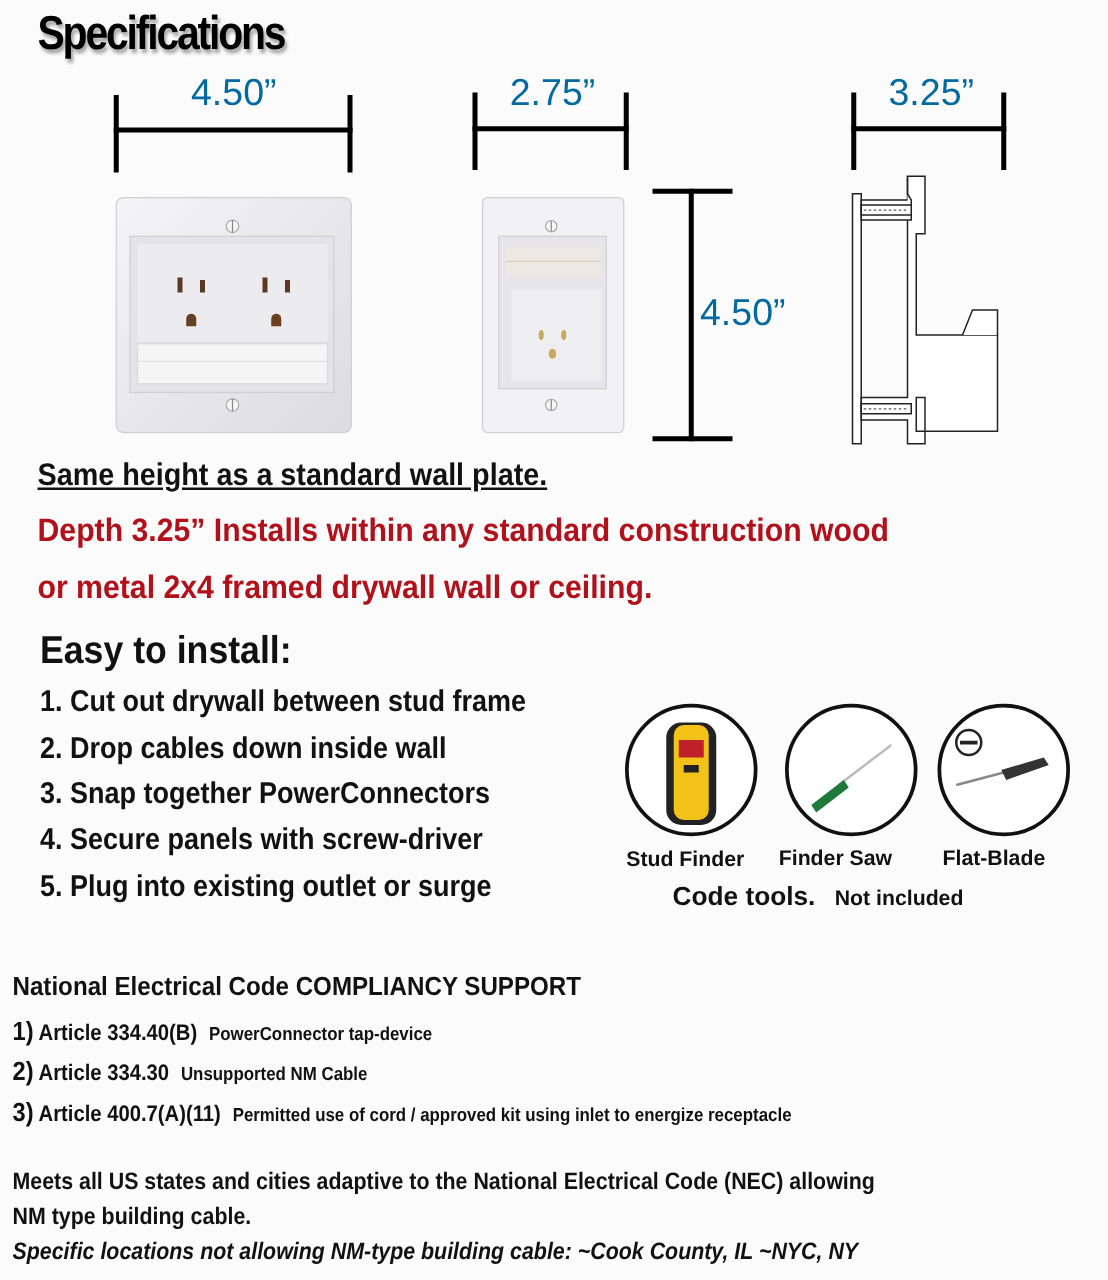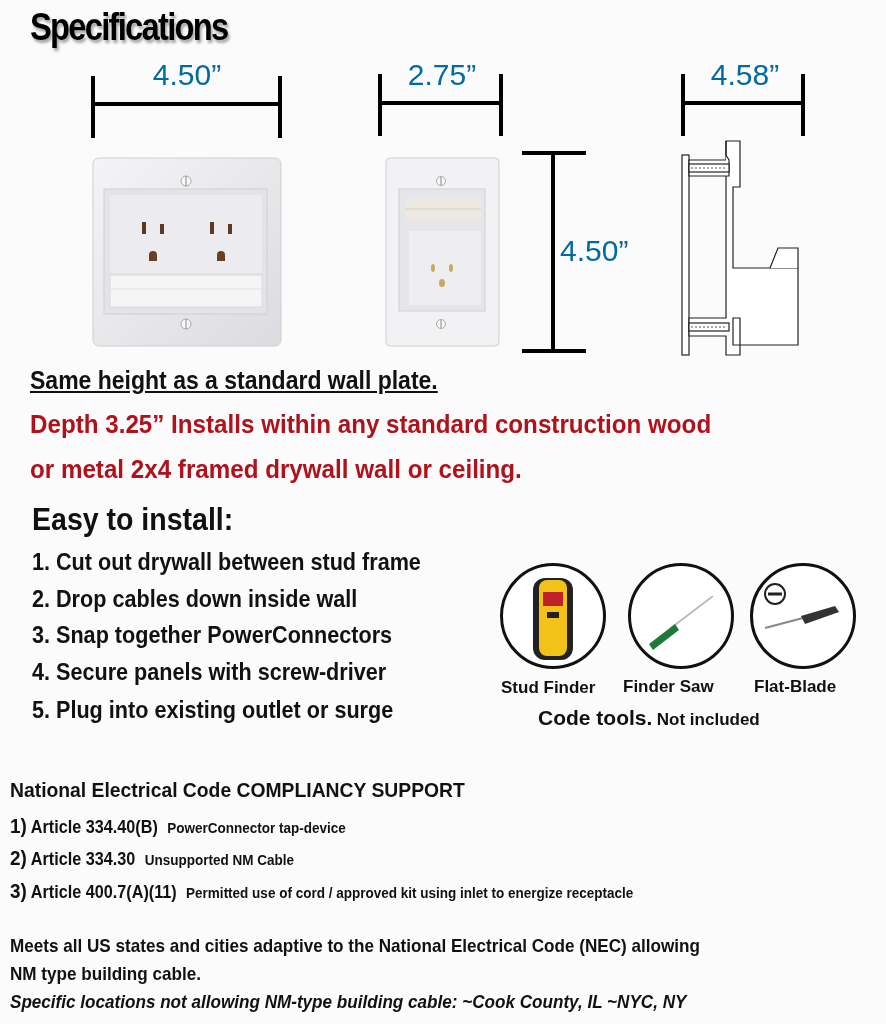--- a/index.html
+++ b/index.html
@@ -24,21 +24,21 @@
     left: 30px; font-size: 26px; font-weight: bold; color: #b0111b; line-height: 42px;
     transform: scaleX(0.93); transform-origin: left top; white-space: nowrap;
   }
   .easy-title { left: 32px; top: 502px; font-size: 31px; font-weight: bold; transform: scaleX(0.92); transform-origin: left top; }
   .step { left: 32px; font-size: 24px; font-weight: bold; transform: scaleX(0.9); transform-origin: left top; white-space: nowrap; }
 
   .tool-circle { width: 106px; height: 106px; border-radius: 50%; border: 3px solid #111; background: #fff; overflow: hidden; }
   .tool-label { font-size: 17px; font-weight: bold; white-space: nowrap; }
   .tools-caption { left: 538px; top: 706px; white-space: nowrap; }
   .tools-caption .big { font-size: 21px; font-weight: bold; }
-  .tools-caption .small { font-size: 17px; font-weight: bold; }
+  .tools-caption .small { font-size: 17px; font-weight: bold; margin-left: 11px; }
 
   .nec-title { left: 10px; top: 778px; font-size: 21px; font-weight: bold; transform: scaleX(0.92); transform-origin: left top; white-space: nowrap; }
   .article { left: 10px; white-space: nowrap; transform: scaleX(0.9); transform-origin: left top; }
   .article .num { font-size: 21px; font-weight: bold; }
   .article .art { font-size: 18px; font-weight: bold; }
   .article .desc { font-size: 15px; font-weight: bold; margin-left: 6px; }
 
   .para { left: 10px; font-size: 19px; font-weight: bold; line-height: 28px; transform: scaleX(0.9); transform-origin: left top; white-space: nowrap; }
   .italic { font-style: italic; }
 </style>
@@ -50,21 +50,21 @@
 <div class="abs dim-label" style="left:92px; top:58px; width:190px;">4.50”</div>
 <div class="abs bar" style="left:91px; top:76px; width:4px; height:62px;"></div>
 <div class="abs bar" style="left:278px; top:76px; width:4px; height:62px;"></div>
 <div class="abs bar" style="left:91px; top:102px; width:191px; height:4px;"></div>
 
 <div class="abs dim-label" style="left:380px; top:58px; width:124px;text-align:center;">2.75”</div>
 <div class="abs bar" style="left:378px; top:74px; width:4px; height:62px;"></div>
 <div class="abs bar" style="left:499px; top:74px; width:4px; height:62px;"></div>
 <div class="abs bar" style="left:378px; top:101px; width:125px; height:4px;"></div>
 
-<div class="abs dim-label" style="left:683px; top:58px; width:124px;">4.58”</div>
+<div class="abs dim-label" style="left:683px; top:58px; width:124px;">3.25”</div>
 <div class="abs bar" style="left:681px; top:74px; width:4px; height:62px;"></div>
 <div class="abs bar" style="left:801px; top:74px; width:4px; height:62px;"></div>
 <div class="abs bar" style="left:681px; top:101px; width:124px; height:4px;"></div>
 
 <div class="abs bar" style="left:522px; top:151px; width:64px; height:4px;"></div>
 <div class="abs bar" style="left:522px; top:349px; width:64px; height:4px;"></div>
 <div class="abs bar" style="left:551px; top:151px; width:4px; height:202px;"></div>
 <div class="abs dim-label" style="left:560px; top:234px; width:80px; text-align:left;">4.50”</div>
 
 <div class="abs" style="left:92px; top:157px; width:190px; height:190px;">

